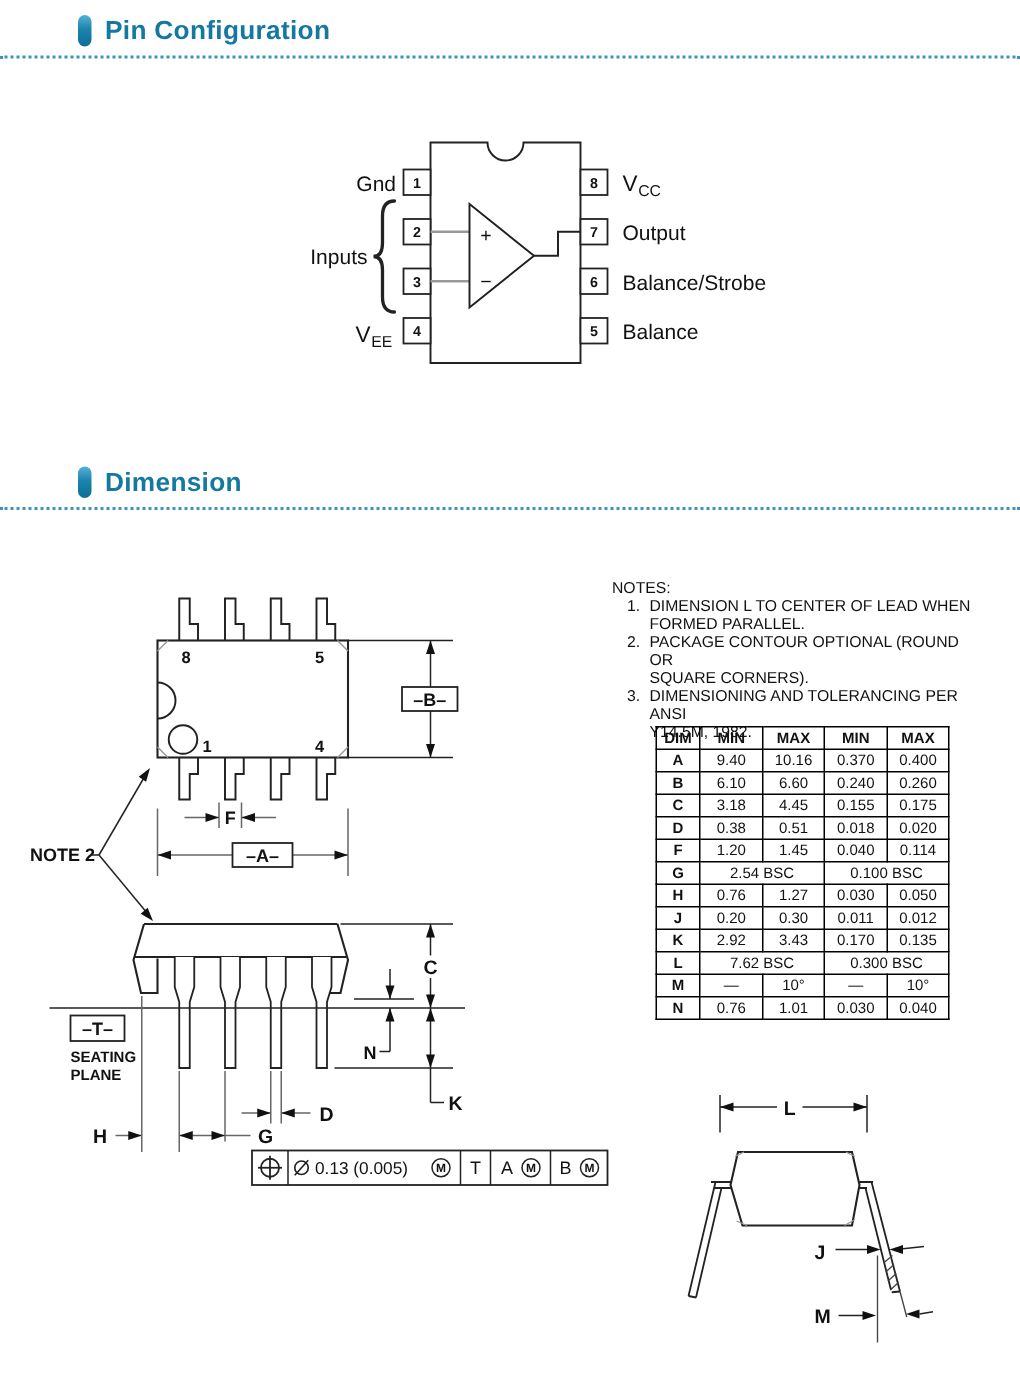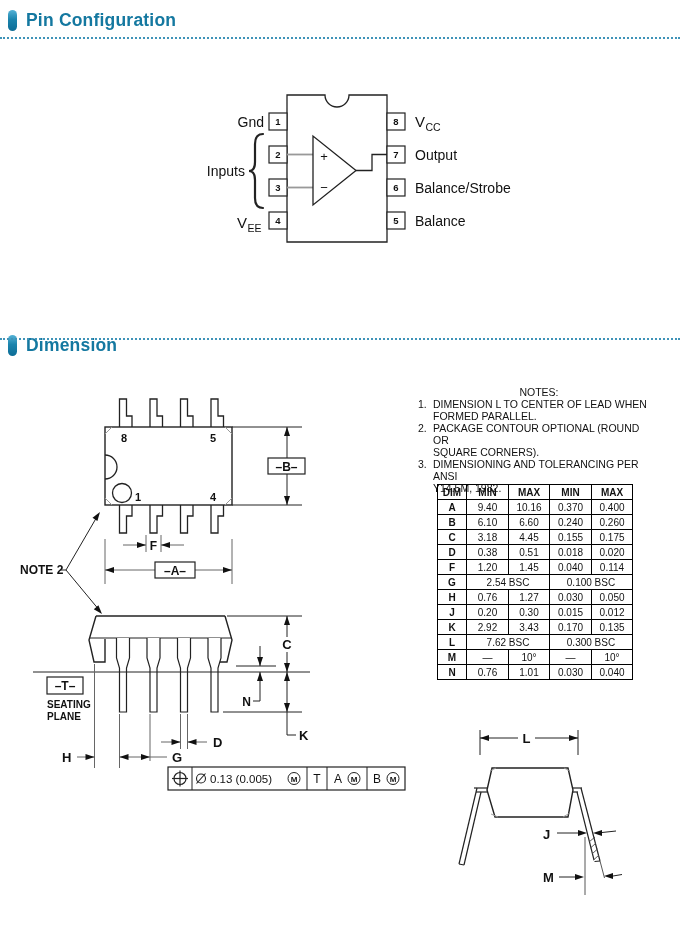--- a/index.html
+++ b/index.html
@@ -1,30 +1,30 @@
 <!DOCTYPE html>
 <html style="--accent: #1478a0; --dot: #3f93b8;"><head>
 <meta charset="utf-8">
 <style>
   html,body{margin:0;padding:0;background:#fff;}
   #page{position:relative;width:680px;height:930px;background:#fff;overflow:hidden;
         font-family:"Liberation Sans",sans-serif;color:#111;}
   .abs{position:absolute;}
   
-  .sec-header{position:absolute;left:0;display:flex;align-items:center;height:24px;}
+  .sec-header{position:absolute;left:0;display:flex;align-items:center;height:24px;padding-left:44px;}
   .sec-bar{width:9px;height:21px;border-radius:4.5px;margin-left:8px;
            background:linear-gradient(180deg,#55b2d6 0%,#1b84ad 45%,#0d6d96 100%);}
   .sec-title{margin-left:9px;font-size:17.5px;font-weight:bold;color:var(--accent,#1478a0);
              letter-spacing:0.2px;}
   .dotrule{position:absolute;left:0;width:680px;height:0;
            border-bottom:2px dotted var(--dot,#3f93b8);}
   
   .notes{position:absolute;left:408px;top:386px;width:262px;font-size:10.5px;
          line-height:12px;color:#111;}
-  .notes-title{margin-bottom:0px;text-align:center;}
+  .notes-title{margin-bottom:0px;}
   .note{display:flex;margin-left:10px;}
   .note-num{flex:none;width:15px;}
   .note-text{width:218px;}
   
   .dimtable{position:absolute;left:437px;top:484px;border-collapse:collapse;
             font-size:10px;line-height:11px;}
   .dimtable td,.dimtable th{border:1px solid #000;text-align:center;vertical-align:middle;
             height:14px;padding:0 1px;font-weight:normal;}
   .dimtable th{font-weight:bold;}
   .dimtable td.dimcol{font-weight:bold;}
@@ -83,21 +83,21 @@
     <text x="55" y="94" font-size="14" text-anchor="end">Inputs</text>
     <text x="47" y="146" font-size="15">V</text>
     <text x="57.5" y="149.5" font-size="10.5">EE</text>
     <text x="225" y="45" font-size="15">V</text>
     <text x="235.5" y="48.5" font-size="10.5">CC</text>
     <text x="225" y="78" font-size="14">Output</text>
     <text x="225" y="111" font-size="14">Balance/Strobe</text>
     <text x="225" y="144" font-size="14">Balance</text>
   </svg>
 
-  <div class="sec-header" style="top:309px;margin-top:24px;">
+  <div class="sec-header" style="top:309px;">
     <div class="sec-bar"></div>
     <div class="sec-title">Dimension</div>
   </div>
   <div class="dotrule" style="top:338px;"></div>
 
   <div class="notes">
     <div class="notes-title">NOTES:</div>
     <div class="note">
       <span class="note-num">1.</span>
       <span class="note-text">
@@ -181,21 +181,21 @@
       <td class="dimcol">H</td>
       <td>0.76</td>
       <td>1.27</td>
       <td>0.030</td>
       <td>0.050</td>
     </tr>
     <tr>
       <td class="dimcol">J</td>
       <td>0.20</td>
       <td>0.30</td>
-      <td>0.015</td>
+      <td>0.011</td>
       <td>0.012</td>
     </tr>
     <tr>
       <td class="dimcol">K</td>
       <td>2.92</td>
       <td>3.43</td>
       <td>0.170</td>
       <td>0.135</td>
     </tr>
     <tr>

